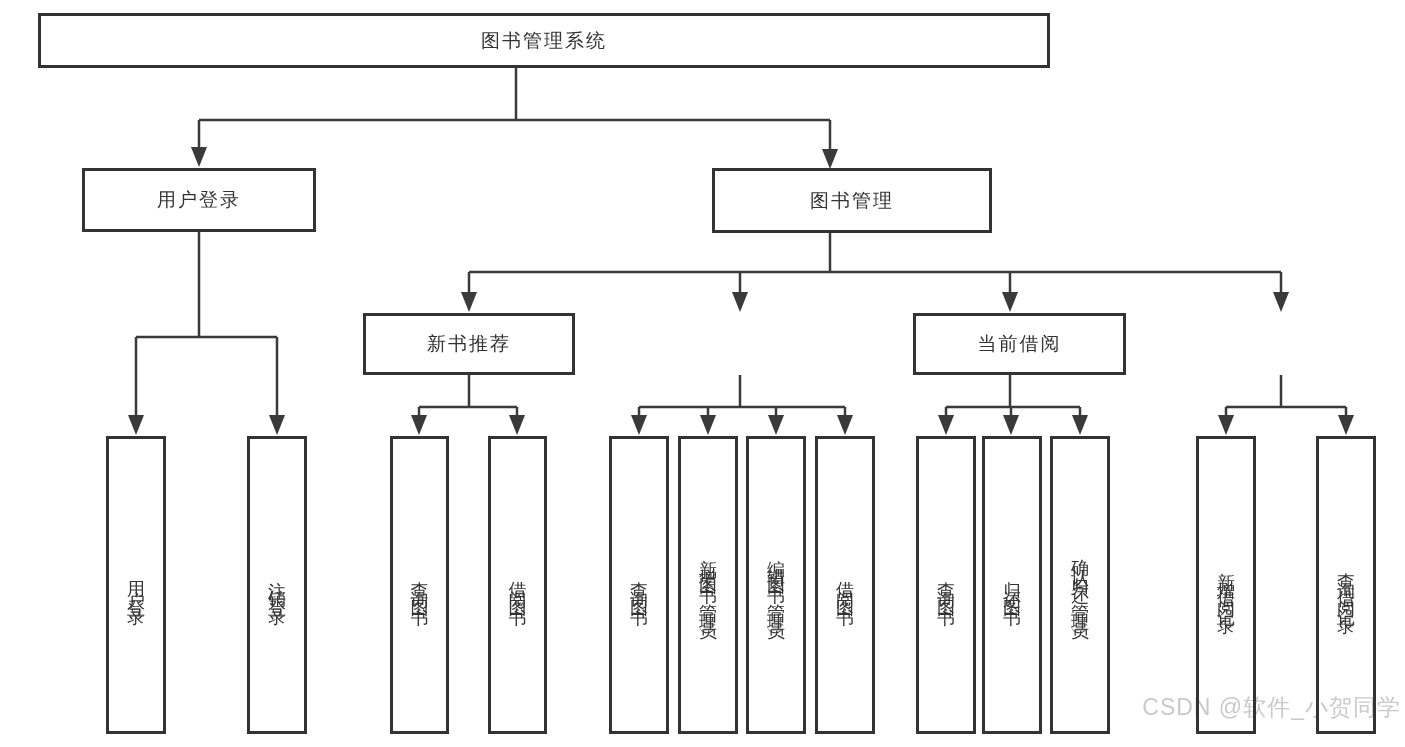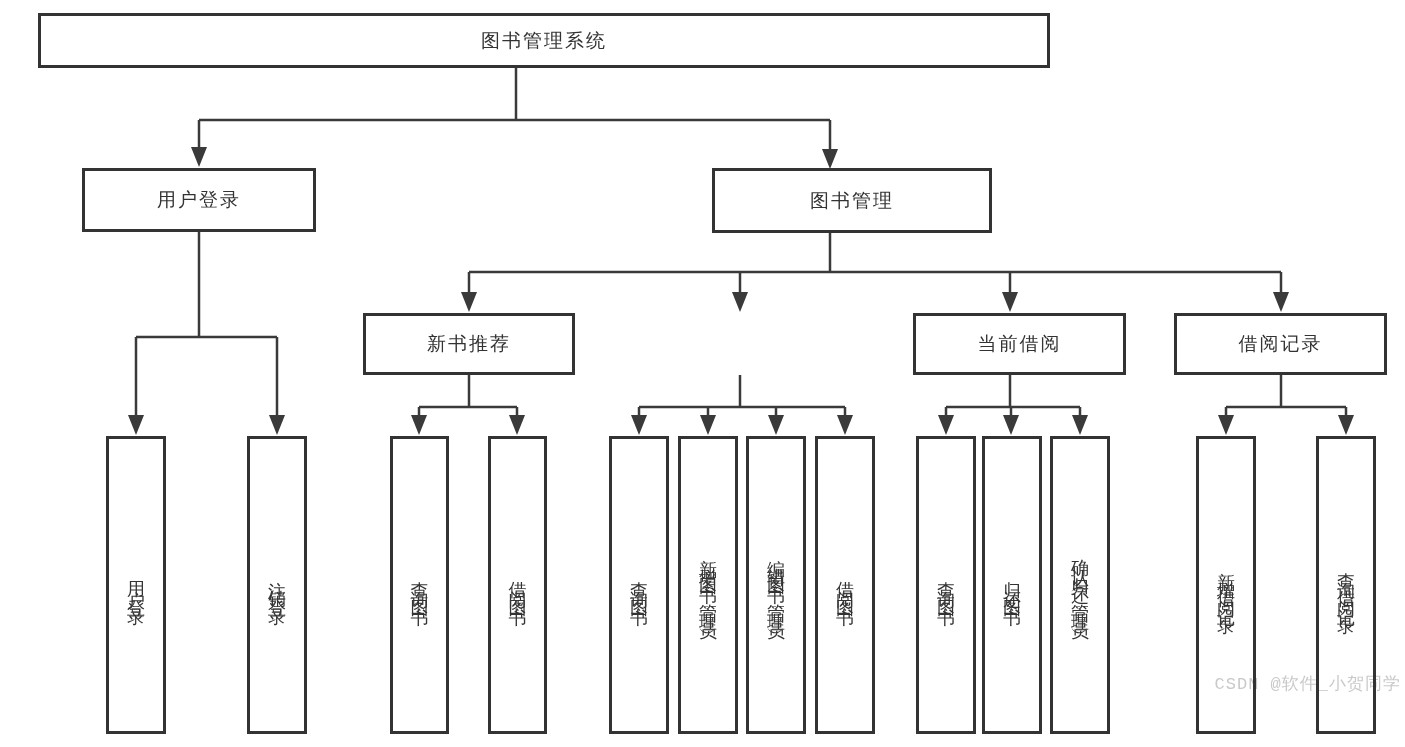--- a/index.html
+++ b/index.html
@@ -47,27 +47,26 @@
   }
   .vbox span{
     writing-mode:vertical-rl;
     text-orientation:upright;
     font-size:18px;
     line-height:1;
     letter-spacing:9px;
   }
   .watermark{
     position:absolute;
-    top:672px;
+    top:692px;
     right:4px;
-    font-size:17px;
+    font-size:23px;
     letter-spacing:1px;
     color:var(--watermark);
     white-space:nowrap;
-    font-family:Liberation Mono, monospace;
   }
 </style>
 </head>
 <body>
 
 <div class="canvas">
 
   <div class="watermark">CSDN @软件_小贺同学</div>
 
   <svg class="wires" viewBox="0 0 1405 747" aria-hidden="true">
@@ -146,21 +145,20 @@
     </g>
   </svg>
 
   <div class="box hbox" style="left:8px;top:13px;width:1012px;height:55px;margin-left:30px;">图书管理系统</div>
 
   <div class="box hbox" style="left:82px;top:168px;width:234px;height:64px;">用户登录</div>
   <div class="box hbox" style="left:712px;top:168px;width:280px;height:65px;">图书管理</div>
 
   <div class="box hbox" style="left:363px;top:313px;width:212px;height:62px;">新书推荐</div>
   <div class="box hbox" style="left:903px;top:313px;width:213px;height:62px;margin-left:10px;">当前借阅</div>
-  <div class="box hbox" style="left:1174px;top:313px;width:213px;height:62px;">借阅记录</div>
 
   <div class="box vbox" style="left:106px;top:436px;width:60px;height:298px;">
     <span>用户登录</span>
     </div>
   <div class="box vbox" style="left:247px;top:436px;width:60px;height:298px;">
     <span>注销登录</span>
     </div>
 
   <div class="box vbox" style="left:390px;top:436px;width:59px;height:298px;">
     <span>查询图书</span>

